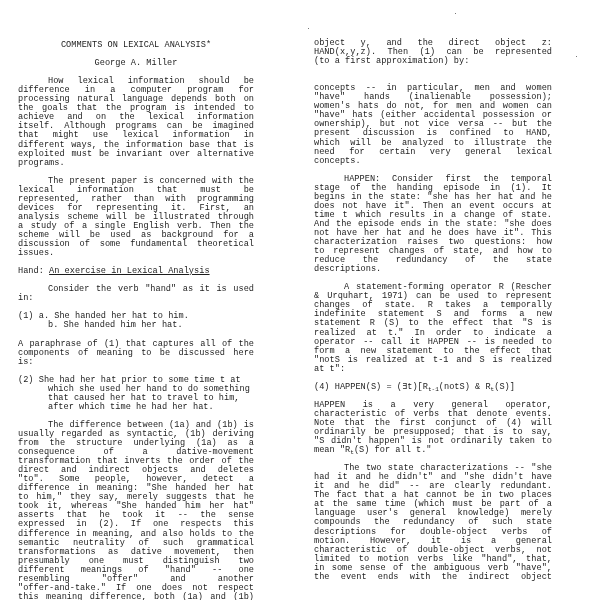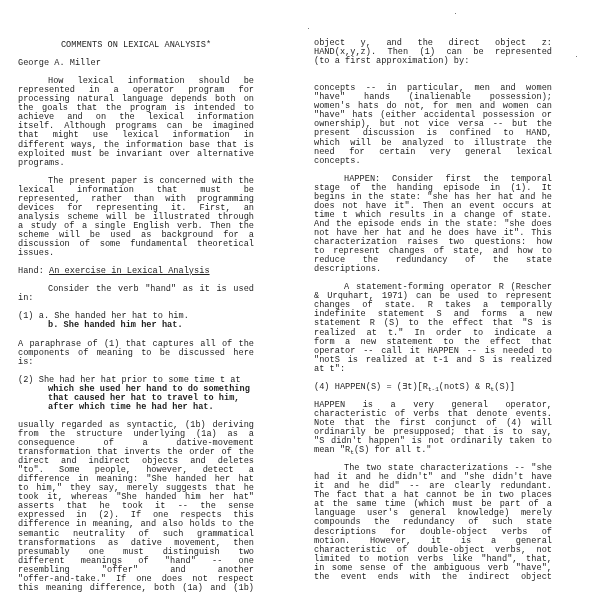--- a/index.html
+++ b/index.html
@@ -10,43 +10,43 @@
     font-family: "Liberation Mono", "DejaVu Sans Mono", monospace;
     font-size: 8.6px;
     line-height: 9.05px;
     color: #1c1c1c;
     letter-spacing: 0.02px;
   }
   .col-left { left: 18px; top: 41px; width: 236px; }
   .col-right { left: 314px; top: 39px; width: 238px; }
   .line { white-space: pre; display: block; height: 9.05px; overflow: visible; }
   .just { text-align: justify; text-align-last: justify; white-space: normal; }
-  .center { }
+  .center { text-align: center; }
   .gap { height: 9.05px; }
   .title { text-align: center; }
   .u { text-decoration: underline; }
   .indent { padding-left: 30px; }
-  .hang { padding-left: 30px; font-weight: bold; }
+  .hang { padding-left: 30px; }
   .speck { position: absolute; width: 1px; height: 1px; background: #777; }
   sub { font-size: 6px; vertical-align: -2px; line-height: 0; }
 </style>
 </head>
 <body>
 
 <div class="page">
 
   <div class="col col-left">
     <span class="line title">COMMENTS ON LEXICAL ANALYSIS*</span>
     <div class="gap"></div>
     <span class="line center">George A. Miller</span>
     <div class="gap"></div>
 
     <div>
       <span class="line just indent">How lexical information should be</span>
-      <span class="line just">represented in a operator program for</span>
+      <span class="line just">difference in a computer program for</span>
       <span class="line just">processing natural language depends both on</span>
       <span class="line just">the goals that the program is intended to</span>
       <span class="line just">achieve and on the lexical information</span>
       <span class="line just">itself. Although programs can be imagined</span>
       <span class="line just">that might use lexical information in</span>
       <span class="line just">different ways, the information base that is</span>
       <span class="line just">exploited must be invariant over alternative</span>
       <span class="line">programs.</span>
     </div>
     <div class="gap"></div>
@@ -86,20 +86,21 @@
 
     <div>
       <span class="line"><span>(2)</span> <span>She had her hat prior to some time t at</span></span>
       <span class="line hang">which she used her hand to do something</span>
       <span class="line hang">that caused her hat to travel to him,</span>
       <span class="line hang">after which time he had her hat.</span>
     </div>
     <div class="gap"></div>
 
     <div>
+      <span class="line just indent">The difference between (1a) and (1b) is</span>
       <span class="line just">usually regarded as syntactic, (1b) deriving</span>
       <span class="line just">from the structure underlying (1a) as a</span>
       <span class="line just">consequence of a dative-movement</span>
       <span class="line just">transformation that inverts the order of the</span>
       <span class="line just">direct and indirect objects and deletes</span>
       <span class="line just">"to". Some people, however, detect a</span>
       <span class="line just">difference in meaning: "She handed her hat</span>
       <span class="line just">to him," they say, merely suggests that he</span>
       <span class="line just">took it, whereas "She handed him her hat"</span>
       <span class="line just">asserts that he took it -- the sense</span>
@@ -154,22 +155,22 @@
     </div>
     <div class="gap"></div>
 
     <div>
       <span class="line just indent">A statement-forming operator R (Rescher</span>
       <span class="line just">&amp; Urquhart, 1971) can be used to represent</span>
       <span class="line just">changes of state. R takes a temporally</span>
       <span class="line just">indefinite statement S and forms a new</span>
       <span class="line just">statement R (S) to the effect that "S is</span>
       <span class="line just">realized at t." In order to indicate a</span>
+      <span class="line just">operator -- call it HAPPEN -- is needed to</span>
       <span class="line just">form a new statement to the effect that</span>
-      <span class="line just">operator -- call it HAPPEN -- is needed to</span>
       <span class="line just">"notS is realized at t-1 and S is realized</span>
       <span class="line">at t":</span>
     </div>
     <div class="gap"></div>
 
     <span class="line"><span>(4) HAPPEN(S) = (∃t)[R</span><sub>t-1</sub><span>(notS) &amp; R</span><sub>t</sub><span>(S)]</span></span>
     <div class="gap"></div>
 
     <div>
       <span class="line just">HAPPEN is a very general operator,</span>

